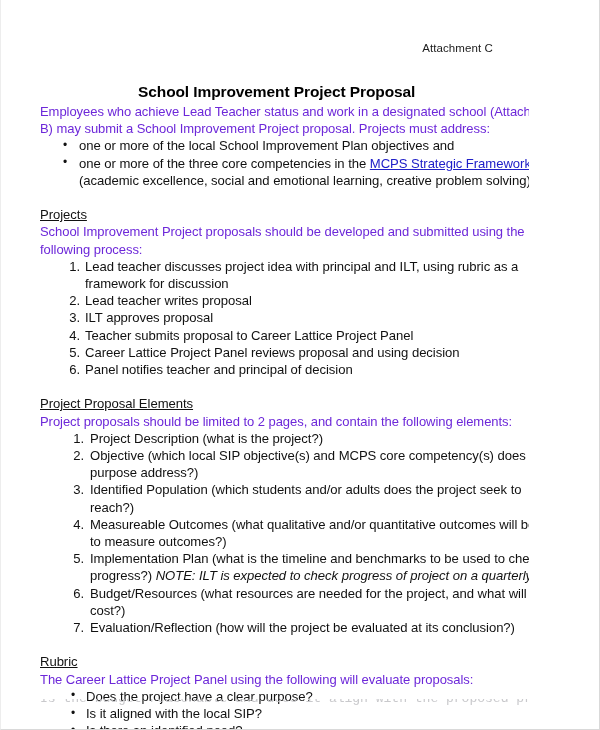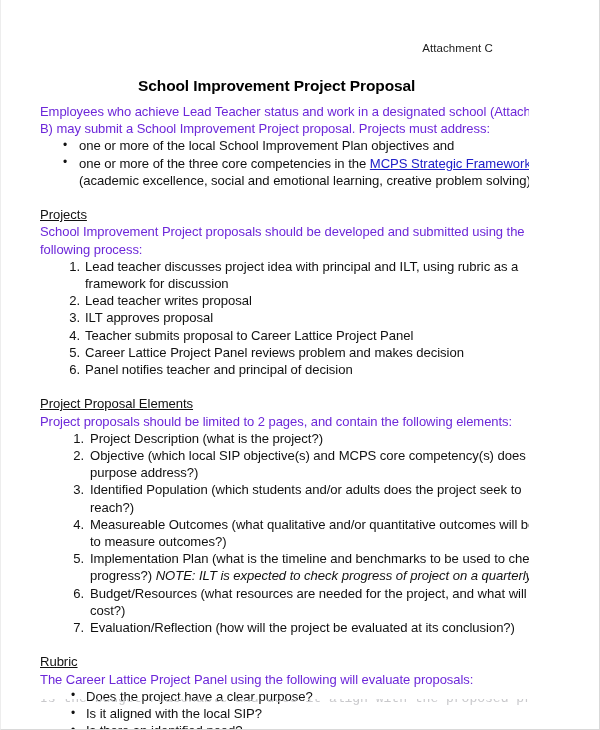--- a/index.html
+++ b/index.html
@@ -35,21 +35,21 @@
     position: absolute;
     top: 42px;
     right: 36px;
     font-size: 11.5px;
     letter-spacing: 0.1px;
     color: #1b1b1b;
     white-space: nowrap;
   }
   .doc-title {
     position: absolute;
-    top: 77px;
+    top: 83px;
     left: 137px;
     font-size: 15.5px;
     font-weight: bold;
     letter-spacing: -0.1px;
     color: #000;
     white-space: nowrap;
   }
   .body-block {
     position: absolute;
     left: 39px;
@@ -167,21 +167,21 @@
       <div class="spacer-line"></div>
 
       <p class="section-head">Projects</p>
       <p class="para">School Improvement Project proposals should be developed and submitted using the following process:</p>
 
       <ol class="numbered">
         <li>Lead teacher discusses project idea with principal and ILT, using rubric as a framework for discussion</li>
         <li>Lead teacher writes proposal</li>
         <li>ILT approves proposal</li>
         <li>Teacher submits proposal to Career Lattice Project Panel</li>
-        <li>Career Lattice Project Panel reviews problem and makes decision</li>
+        <li>Career Lattice Project Panel reviews proposal and using decision</li>
         <li>Panel notifies teacher and principal of decision</li>
       </ol>
 
       <div class="spacer-line"></div>
 
       <p class="section-head">Project Proposal Elements</p>
       <p class="para">Project proposals should be limited to 2 pages, and contain the following elements:</p>
 
       <ol class="numbered indent-2">
         <li><span class="b">Project Description</span><span> (what is the project?)</span></li>

